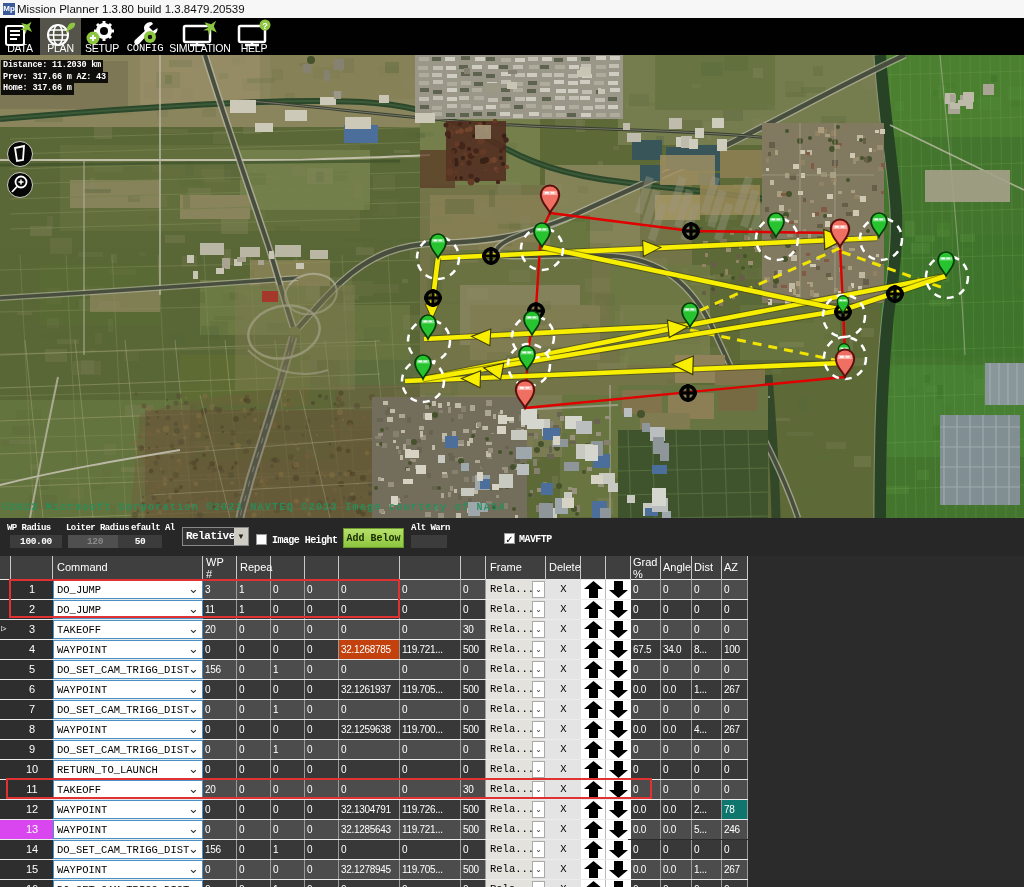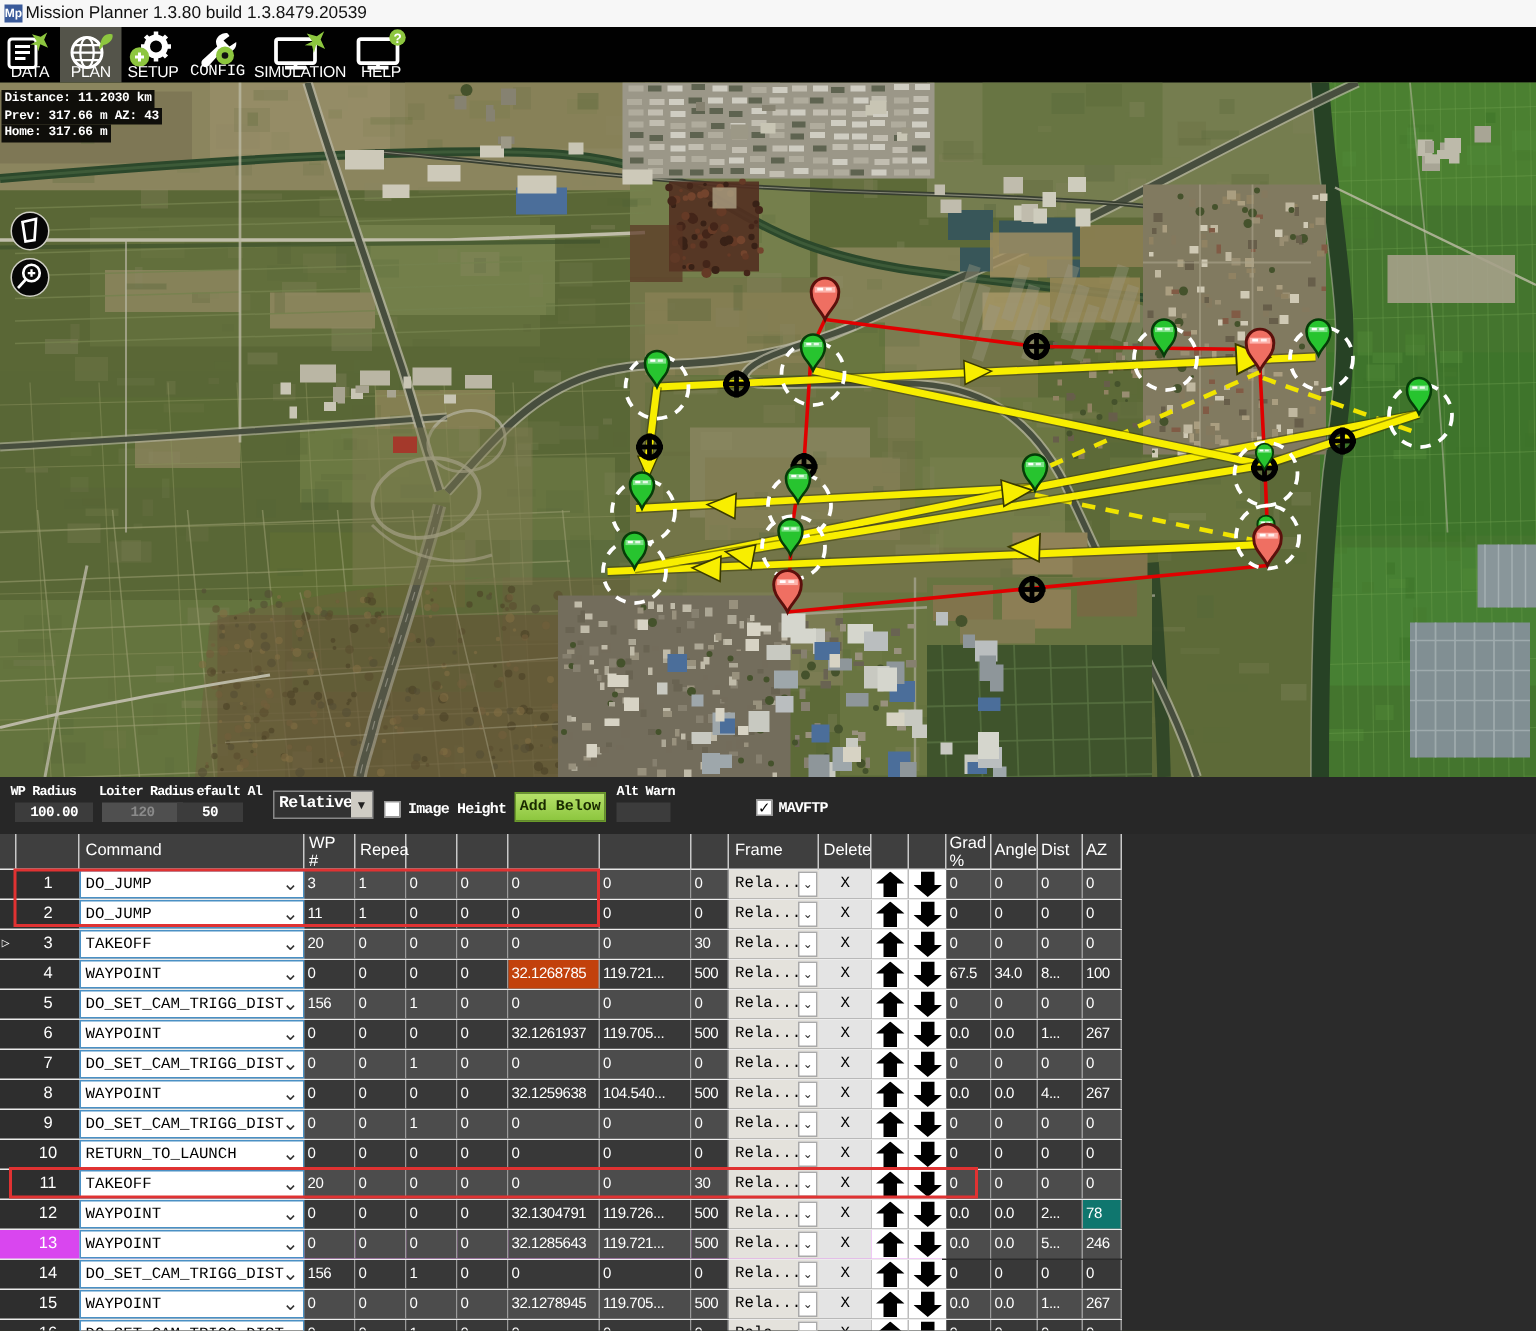--- a/index.html
+++ b/index.html
@@ -1936,20 +1936,21 @@
     <div class="hud" style="left:1px;top:28px">Home: 317.66 m</div>
     <div class="rbtn" style="left:7px;top:86px"><svg width="23" height="23" viewBox="0 0 23 23">
         <path d="M7,6 L16,4 L15,18 L9,19 Z" fill="none" stroke="#fff" stroke-width="1.8"></path>
       </svg></div>
     <div class="rbtn" style="left:7px;top:117px"><svg width="23" height="23" viewBox="0 0 23 23">
         <circle cx="13" cy="9" r="5.5" fill="none" stroke="#fff" stroke-width="1.8"></circle>
         <line x1="9" y1="13.5" x2="4" y2="19" stroke="#fff" stroke-width="1.8"></line>
         <line x1="10.5" y1="9" x2="15.5" y2="9" stroke="#fff" stroke-width="1.5"></line>
         <line x1="13" y1="6.5" x2="13" y2="11.5" stroke="#fff" stroke-width="1.5"></line>
       </svg></div>
+    <div id="copyright">©2023 Microsoft Corporation ©2023 NAVTEQ ©2023 Image courtesy of NASA</div>
   </div>
 <div id="panel">
     <div class="plab" style="left:7px">WP Radius</div>
     <div class="pbox" style="left:10px;width:52px">100.00</div>
     <div class="plab" style="left:66px">Loiter Radius</div>
     <div class="pbox" style="left:68px;width:54px;color:#8a8a8a;background:#4f4f4f">120</div>
     <div class="plab" style="left:131px">efault Al</div>
     <div class="pbox" style="left:118px;width:44px">50</div>
     <div style="position:absolute;left:182px;top:9px;width:67px;height:19px;background:#333;border:1px solid #888">
       <span style="position:absolute;left:3px;top:2px;color:#fff;font-size:11px;font-family:'Liberation Mono',monospace;font-weight:bold;letter-spacing:-0.5px">Relative</span>
@@ -2156,21 +2157,21 @@
       <div class="cell num9" style="left:722px;width:26px;background:#4c4c4c;border-right:1px solid #9a9a9a;padding-left:2px">0</div>
     </div>
     <div style="position:absolute;left:0;top:164px;width:748px;height:20px;border-bottom:1px solid #ececec;background:#2e2e2e">
       <div class="cell" style="left:11px;width:42px;text-align:center;font-family:'Liberation Sans',sans-serif;font-size:11px">8</div>
       <div class="cell" style="left:53px;width:150px;background:#fff;color:#000;border:1px solid #4a90c4;padding-left:3px">WAYPOINT<span style="position:absolute;right:3px;top:-2px;color:#333;font-family:'Liberation Sans',sans-serif;font-size:13px">⌄</span></div>
       <div class="cell num9" style="left:203px;width:34px;background:#383838;border-right:1px solid #9a9a9a;padding-left:2px">0</div>
       <div class="cell num9" style="left:237px;width:34px;background:#383838;border-right:1px solid #9a9a9a;padding-left:2px">0</div>
       <div class="cell num9" style="left:271px;width:34px;background:#383838;border-right:1px solid #9a9a9a;padding-left:2px">0</div>
       <div class="cell num9" style="left:305px;width:34px;background:#383838;border-right:1px solid #9a9a9a;padding-left:2px">0</div>
       <div class="cell num9" style="left:339px;width:61px;background:#383838;border-right:1px solid #9a9a9a;padding-left:2px">32.1259638</div>
-      <div class="cell num9" style="left:400px;width:61px;background:#383838;border-right:1px solid #9a9a9a;padding-left:2px">104.540...</div>
+      <div class="cell num9" style="left:400px;width:61px;background:#383838;border-right:1px solid #9a9a9a;padding-left:2px">119.700...</div>
       <div class="cell num9" style="left:461px;width:25px;background:#383838;border-right:1px solid #9a9a9a;padding-left:2px">500</div>
       <div class="cell" style="left:486px;width:60px;background:#e4e2dc;color:#000;padding-left:4px">Rela...<span style="position:absolute;right:1px;top:1px;width:13px;height:17px;background:#fff;border:1px solid #aaa;color:#333;font-size:8px;text-align:center;line-height:16px;font-family:'Liberation Sans',sans-serif">⌄</span></div>
       <div class="cell" style="left:546px;width:35px;background:#e4e4e4;color:#000;text-align:center">X</div>
       <div class="cell" style="left:581px;width:25px;background:#fff;border-right:1px solid #bbb;text-align:center"><svg width="19" height="17" style="margin-top:1px">
           <path d="M9.5,0 L19,8 L14,8 L14,17 L5,17 L5,8 L0,8 Z" fill="#000"></path>
         </svg></div>
       <div class="cell" style="left:606px;width:25px;background:#fff;text-align:center"><svg width="19" height="17" style="margin-top:1px">
           <path d="M9.5,17 L19,9 L14,9 L14,0 L5,0 L5,9 L0,9 Z" fill="#000"></path>
         </svg></div>
       <div class="cell num9" style="left:631px;width:30px;background:#383838;border-right:1px solid #9a9a9a;padding-left:2px">0.0</div>

